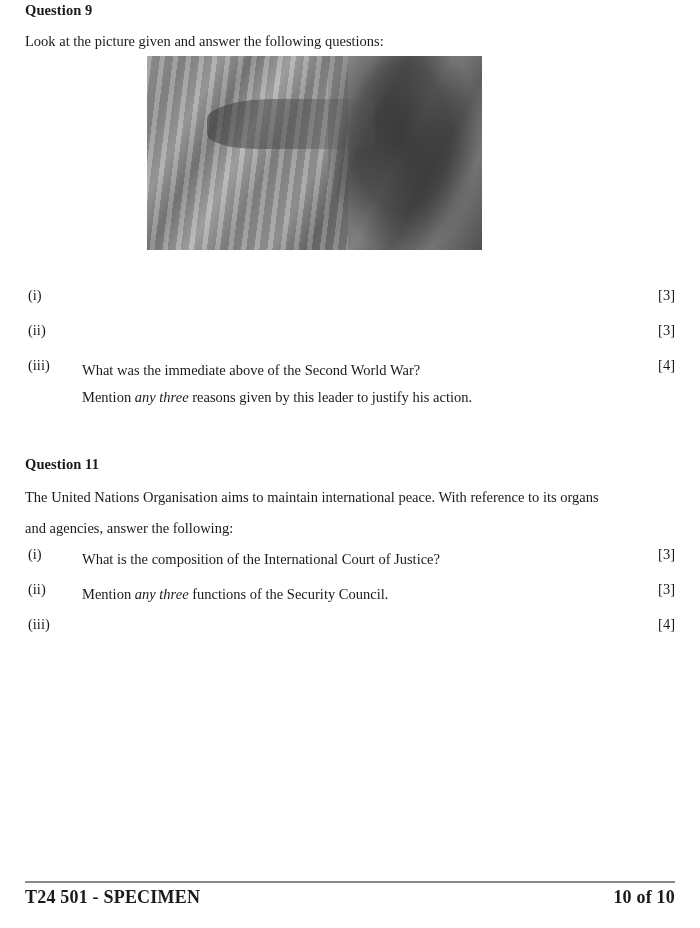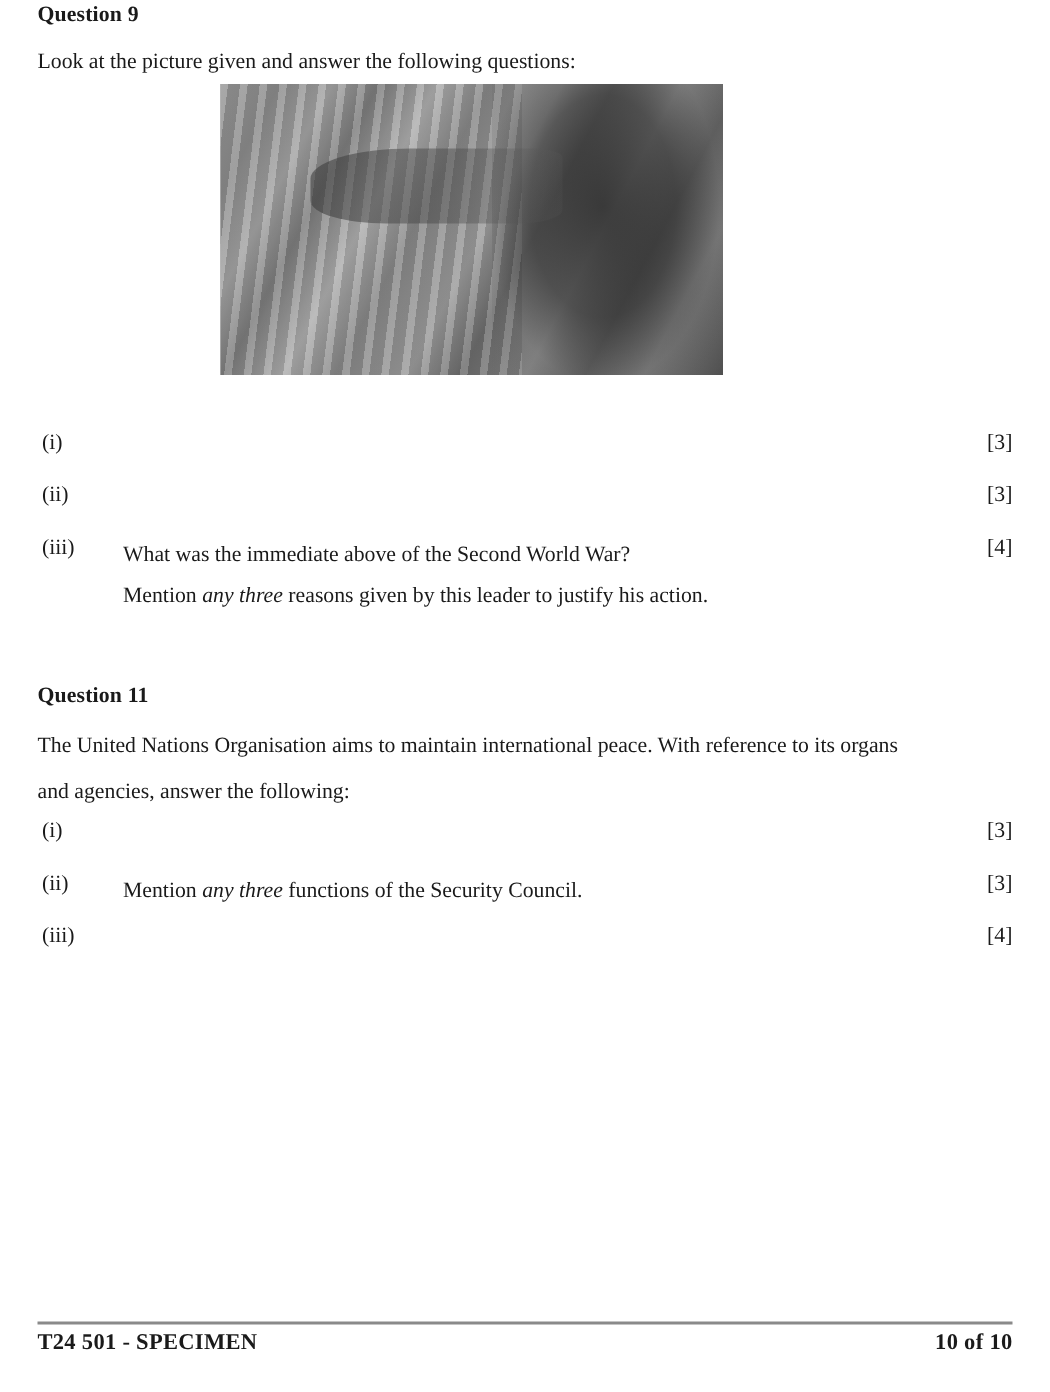--- a/index.html
+++ b/index.html
@@ -149,21 +149,21 @@
     position: absolute;
     left: 25px;
     top: 887px;
     width: 650px;
     height: 20px;
   }
   .footer-text {
     position: absolute;
     top: 0;
     font-weight: bold;
-    font-size: 15px;
+    font-size: 18px;
     letter-spacing: 0.2px;
   }
   #footer-code { left: 0; }
   #footer-page { right: 0; }
 </style>
 </head>
 <body>
 
 <div class="page">
 
@@ -198,20 +198,21 @@
   </div>
 
   <h2 class="q-heading" id="question10-heading">Question 11</h2>
 
   <p class="intro" id="q10-intro">The United Nations Organisation aims to maintain international peace. With reference to its organs and agencies, answer the following:</p>
 
   <div class="qlist" id="q10-list">
 
     <div class="qrow">
       <span class="q-num">(i)</span>
+      <span class="q-text"><span>What is the composition of the International Court of Justice?</span><em></em><span></span></span>
       <span class="q-marks">[3]</span>
     </div>
 
     <div class="qrow">
       <span class="q-num">(ii)</span>
       <span class="q-text"><span>Mention </span><em>any three</em><span> functions of the Security Council.</span></span>
       <span class="q-marks">[3]</span>
     </div>
 
     <div class="qrow">

